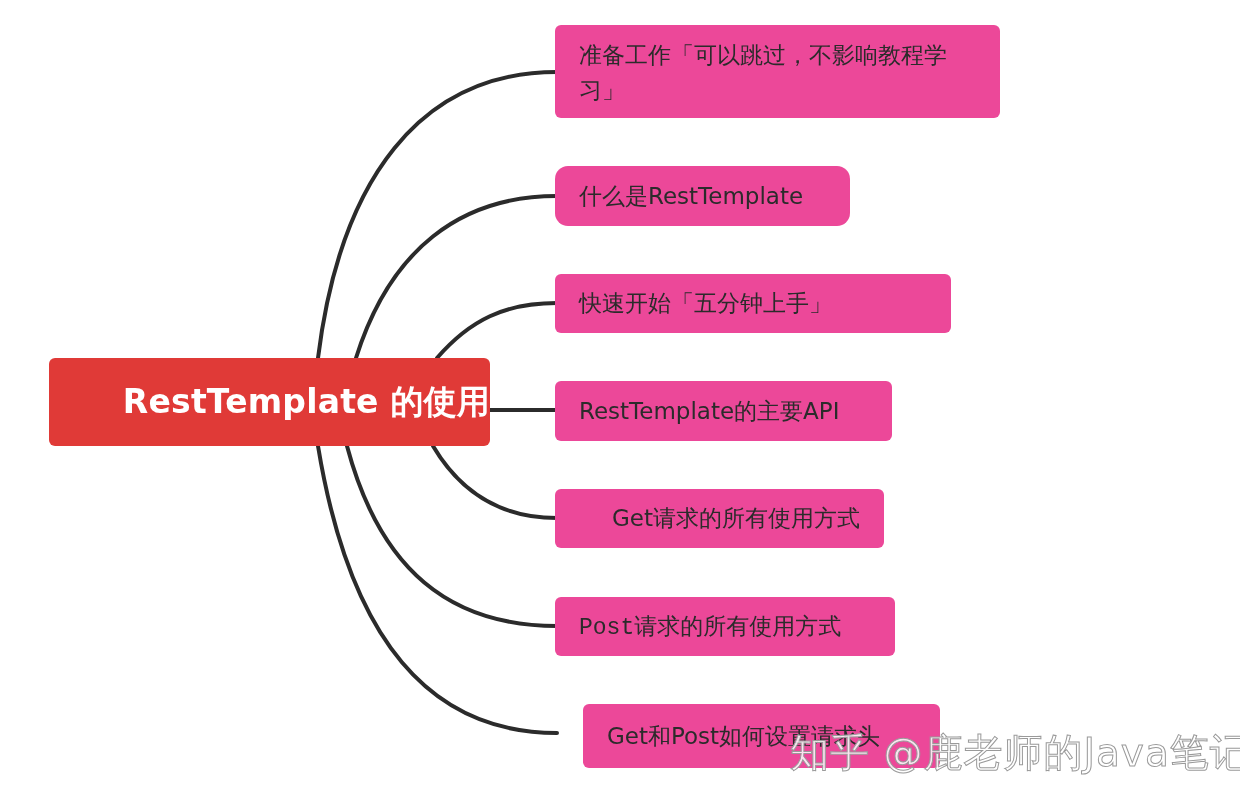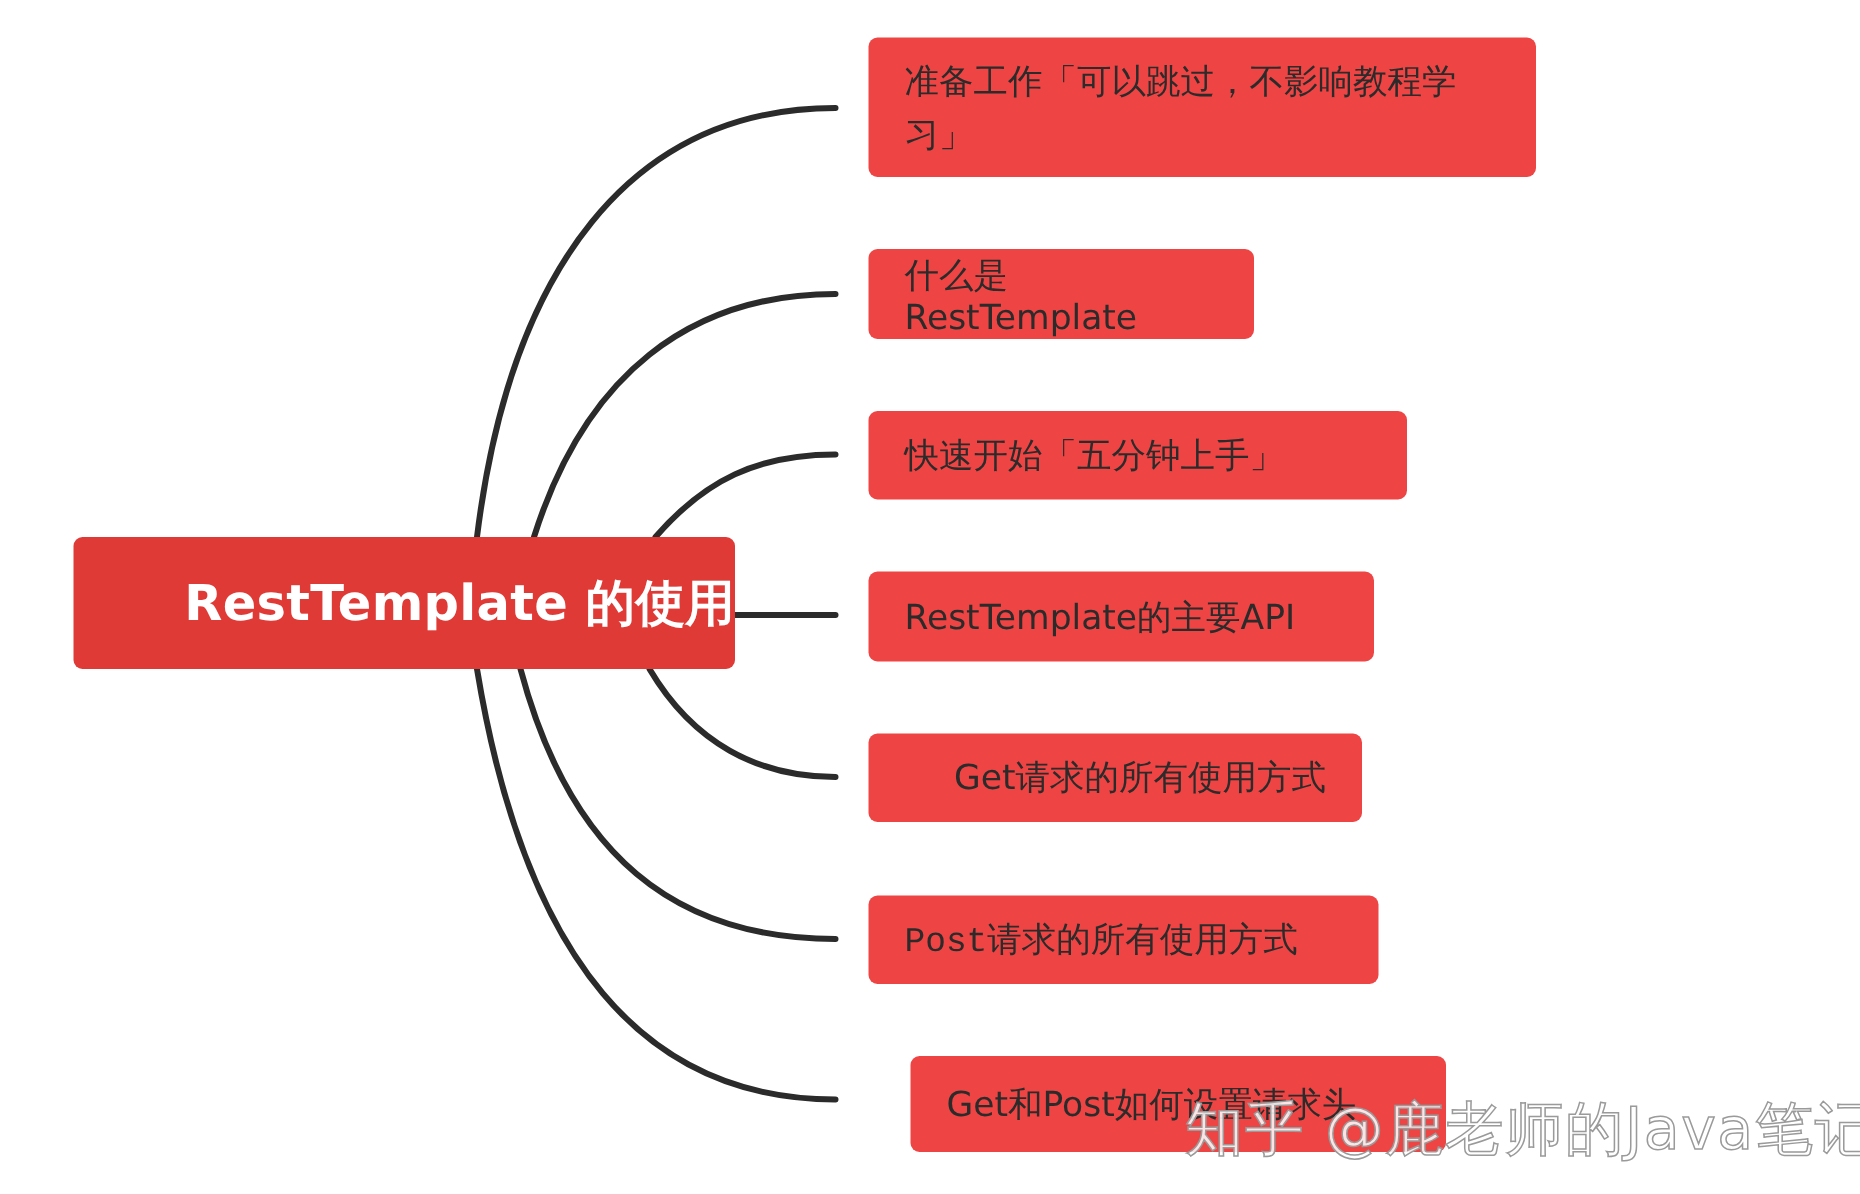--- a/index.html
+++ b/index.html
@@ -2,21 +2,21 @@
 <html><head>
 <meta charset="utf-8">
 <style>
   html, body { margin:0; padding:0; }
   body { width:1240px; height:796px; background:#ffffff; position:relative; overflow:hidden;
          font-family:"DejaVu Sans","Liberation Sans",sans-serif; }
   svg.links { position:absolute; left:0; top:0; }
   .root { position:absolute; left:49px; top:358px; width:441px; height:88px; background:#e03a37;
           border-radius:6px; color:#fff; font-size:33px; font-weight:bold; display:flex;
           align-items:center; justify-content:flex-end; box-sizing:border-box; letter-spacing:0.2px; }
-  .node { position:absolute; left:579px; background:#ef4444; border-radius:6px; color:#2b2b2b;
+  .node { position:absolute; left:555px; background:#ec4899; border-radius:6px; color:#2b2b2b;
           font-size:23px; box-sizing:border-box; padding:0 24px; display:flex; align-items:center; }
   .node.multi { align-items:flex-start; padding-top:13px; line-height:35px; }
   .watermark { position:absolute; left:790px; top:726px; font-size:39px; color:rgba(255,255,255,0.85);
                -webkit-text-stroke:1px #9a9a9a; letter-spacing:1px; white-space:nowrap; }
 </style>
 </head>
 <body>
 
 <svg class="links" width="1240" height="796">
   <g fill="none" stroke="#2b2b2b" stroke-width="4" stroke-linecap="round">
@@ -30,24 +30,24 @@
   </g>
 </svg>
 
 <div class="root">
   <span>RestTemplate 的使用</span>
 </div>
 
 <div class="node multi" style="top:25px;width:445px;height:93px;">
   <span style="width:400px;">准备工作「可以跳过，不影响教程学习」</span>
 </div>
-<div class="node" style="top:166px;width:257px;height:60px;">
+<div class="node" style="top:166px;width:295px;height:60px;border-radius:13px;">
   <span>什么是RestTemplate</span>
 </div>
-<div class="node" style="top:274px;width:359px;height:59px;">
+<div class="node" style="top:274px;width:396px;height:59px;">
   <span>快速开始「五分钟上手」</span>
 </div>
 <div class="node" style="top:381px;width:337px;height:60px;text-align:center;">
   <span>RestTemplate的主要API</span>
 </div>
 <div class="node" style="top:489px;width:329px;height:59px;justify-content:flex-end;">
   <span>Get请求的所有使用方式</span>
 </div>
 <div class="node" style="top:597px;width:340px;height:59px;font-family:Liberation Mono, monospace;">
   <span>Post请求的所有使用方式</span>

